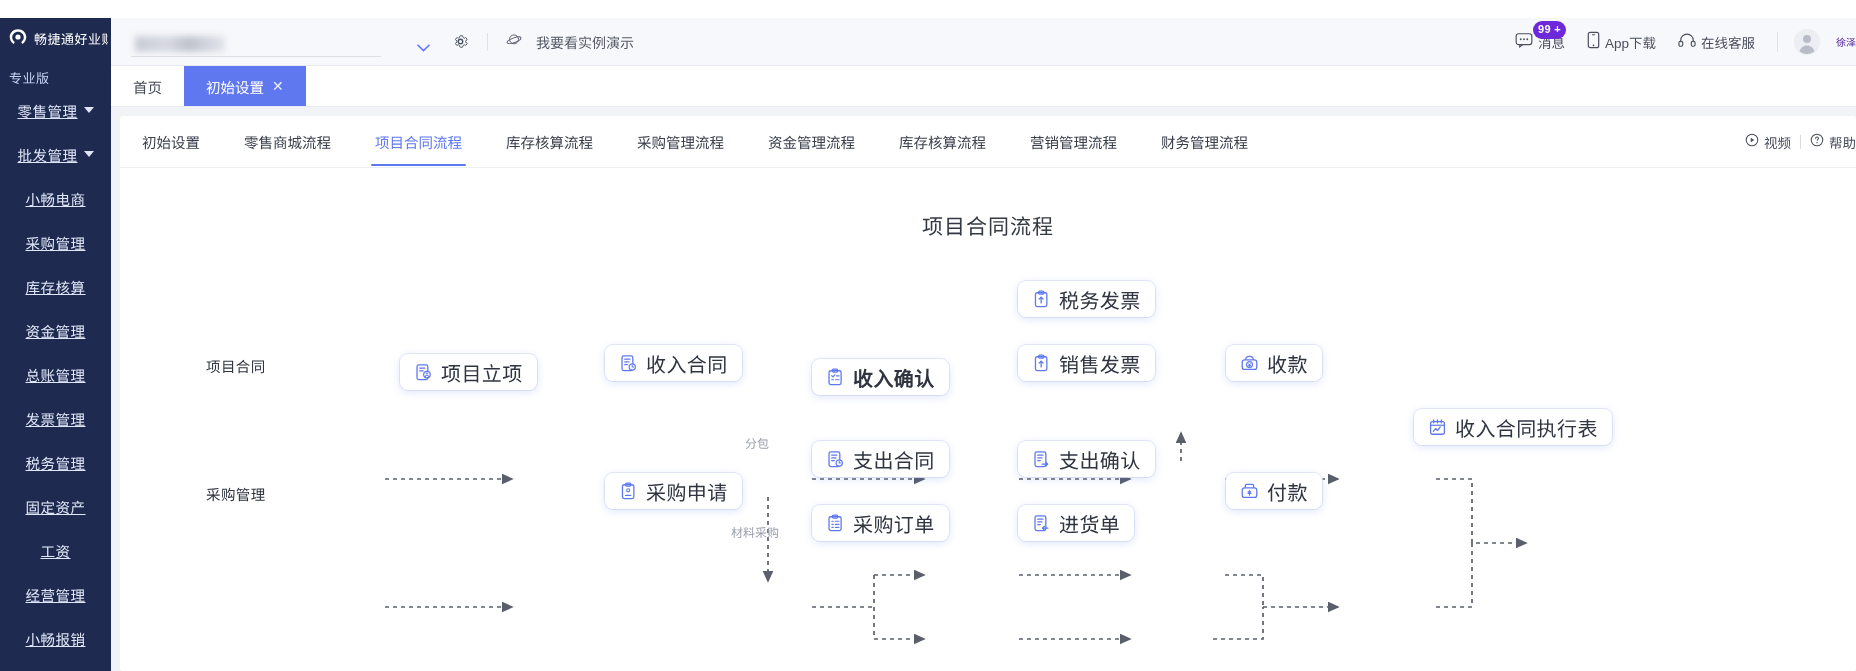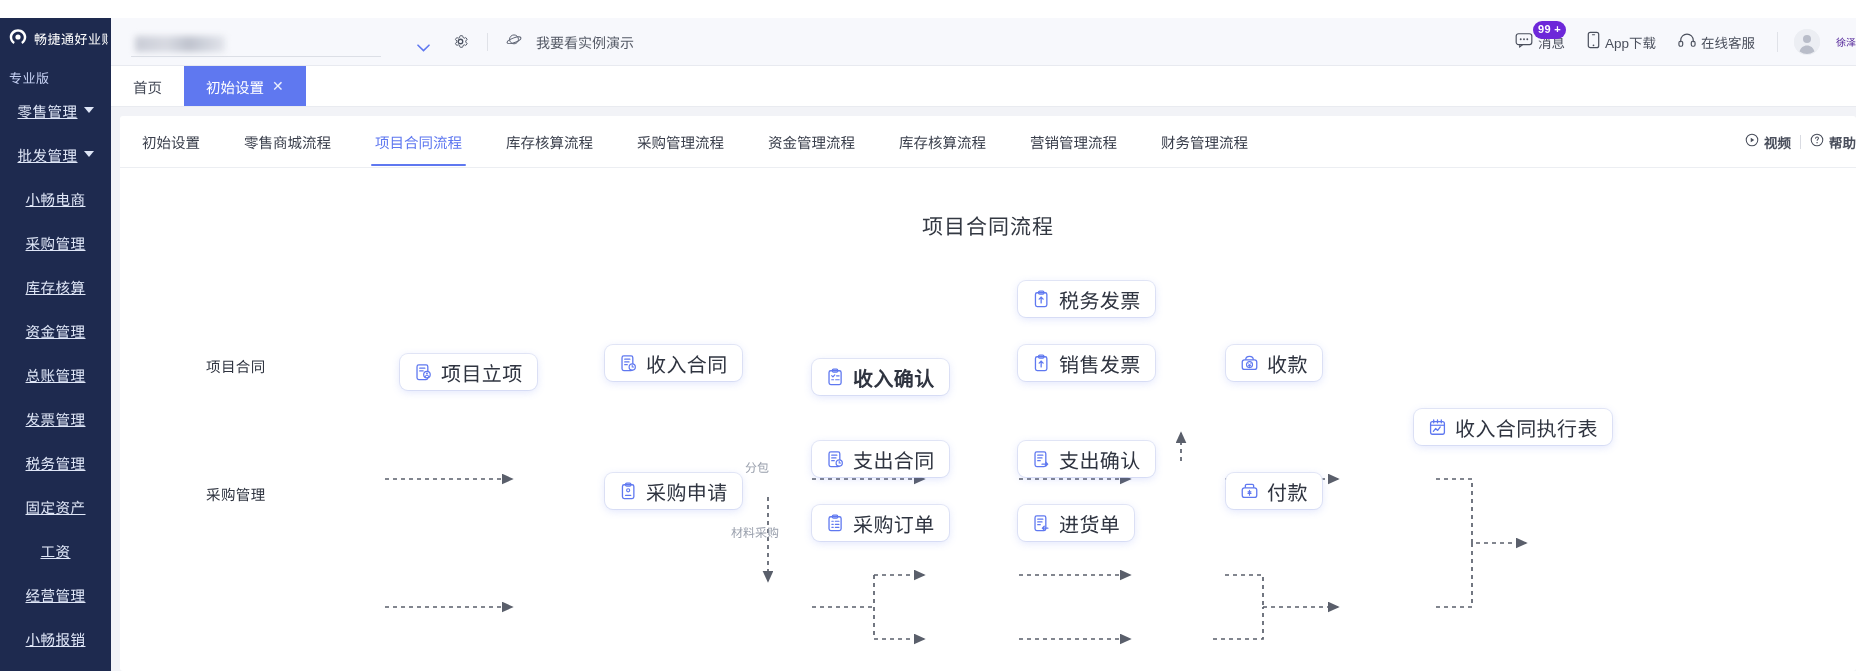--- a/index.html
+++ b/index.html
@@ -136,21 +136,20 @@
   }
   .stab.active { color: #5f78f0; }
   .stab.active::after {
     content: ""; position: absolute; left: -4px; right: -4px; bottom: 0;
     height: 2.5px; background: #5f78f0; border-radius: 2px;
   }
   .subtabs-right {
     position: absolute; right: 0px; top: 50%; transform: translateY(-50%);
     display: flex; align-items: center; font-size: 13.5px; color: #4a4f5c;
     white-space: nowrap;
-    font-weight: bold;
   }
   .srt-item { display:flex; align-items:center; gap:5px; cursor:pointer; }
   .srt-div { width:1px; height:14px; background:#d9dbe2; margin:0 9px; }
 
   .diagram-title {
     text-align: center; font-size: 21px; color: #333842;
     margin-top: 42px; letter-spacing: 1px;
   }
 
   
@@ -407,21 +406,21 @@
 
             <path d="M1316 491 L1352 491 L1352 427"></path>
           </g>
         </svg>
 
         <div id="rowlabels">
             <div class="rowlabel" style="left: 86px; top: 239px;">项目合同</div>
             <div class="rowlabel" style="left: 86px; top: 367px;">采购管理</div>
           </div>
         <div id="edgelabels">
-            <div class="edgelabel" style="left: 625px; top: 342px; text-align: right;">分包</div>
+            <div class="edgelabel" style="left: 625px; top: 318px; text-align: right;">分包</div>
             <div class="edgelabel" style="left: 611px; top: 407px;">材料采购</div>
           </div>
         <div id="nodes">
             <div class="node" style="left: 280px; top: 238px;">
               <span style="display: flex;">
                 <svg width="19" height="19" viewBox="0 0 22 22">
                   <rect x="3.5" y="2.2" width="12.5" height="17" rx="2" fill="none" stroke="#5f78f0" stroke-width="1.5"></rect>
                   <path d="M6.6 6h6M6.6 9.2h4" stroke="#5f78f0" stroke-width="1.4" stroke-linecap="round"></path>
                   <circle cx="15" cy="13.4" r="3.8" fill="#fff" stroke="#5f78f0" stroke-width="1.4"></circle>
                   <circle cx="15" cy="12.2" r="1.1" fill="#5f78f0"></circle>

